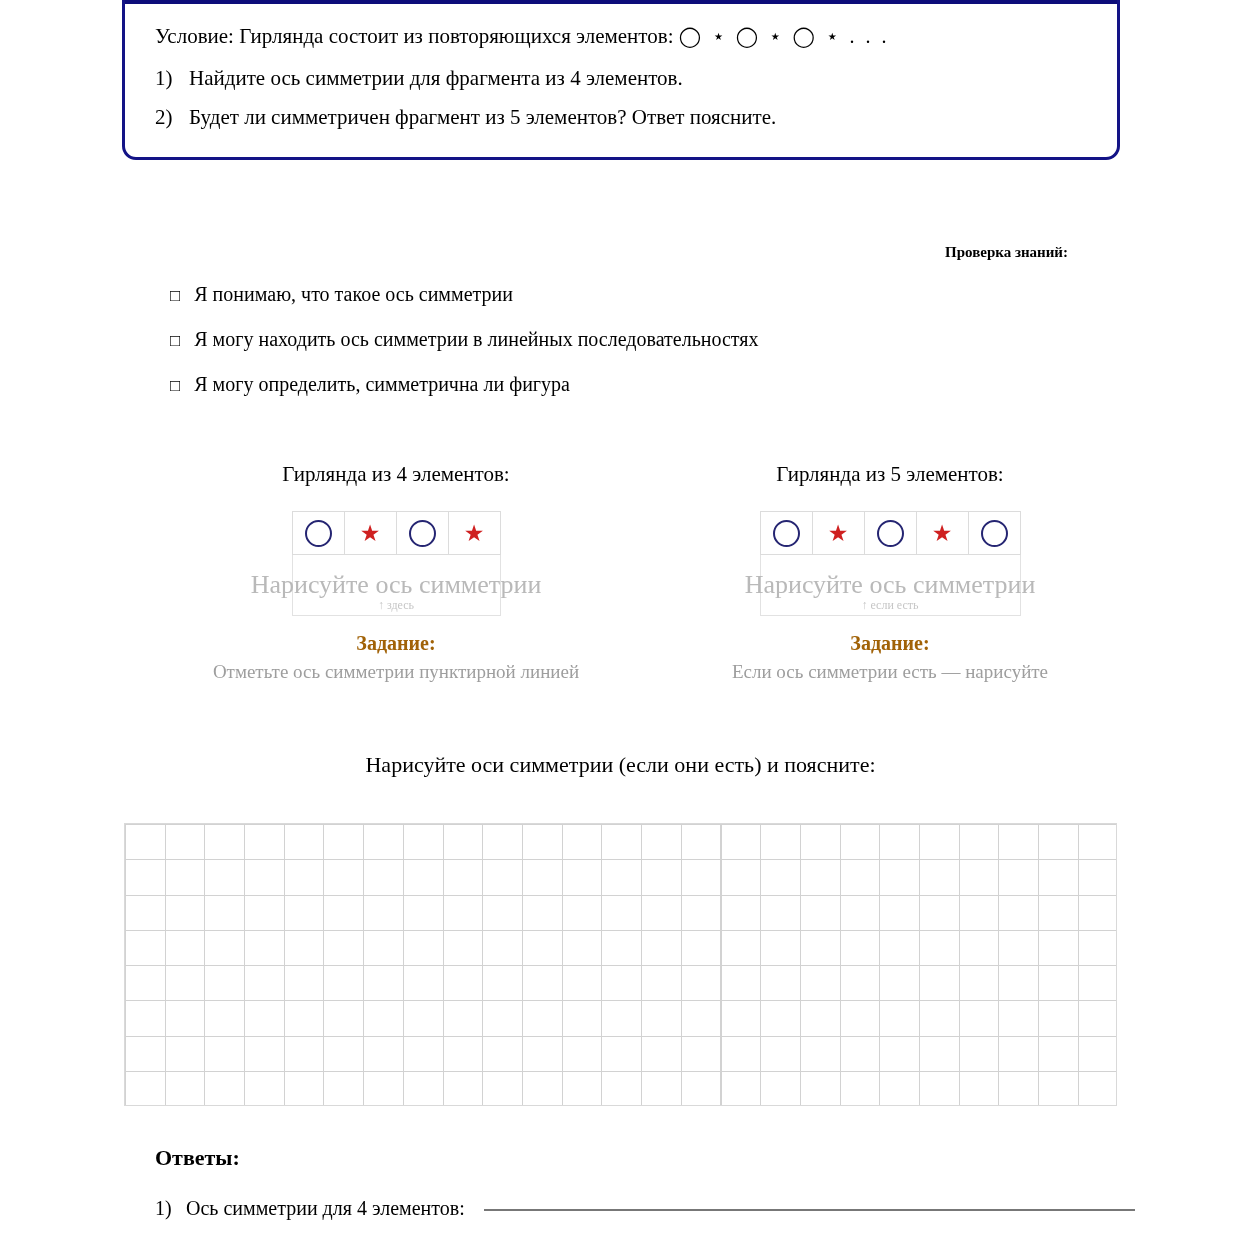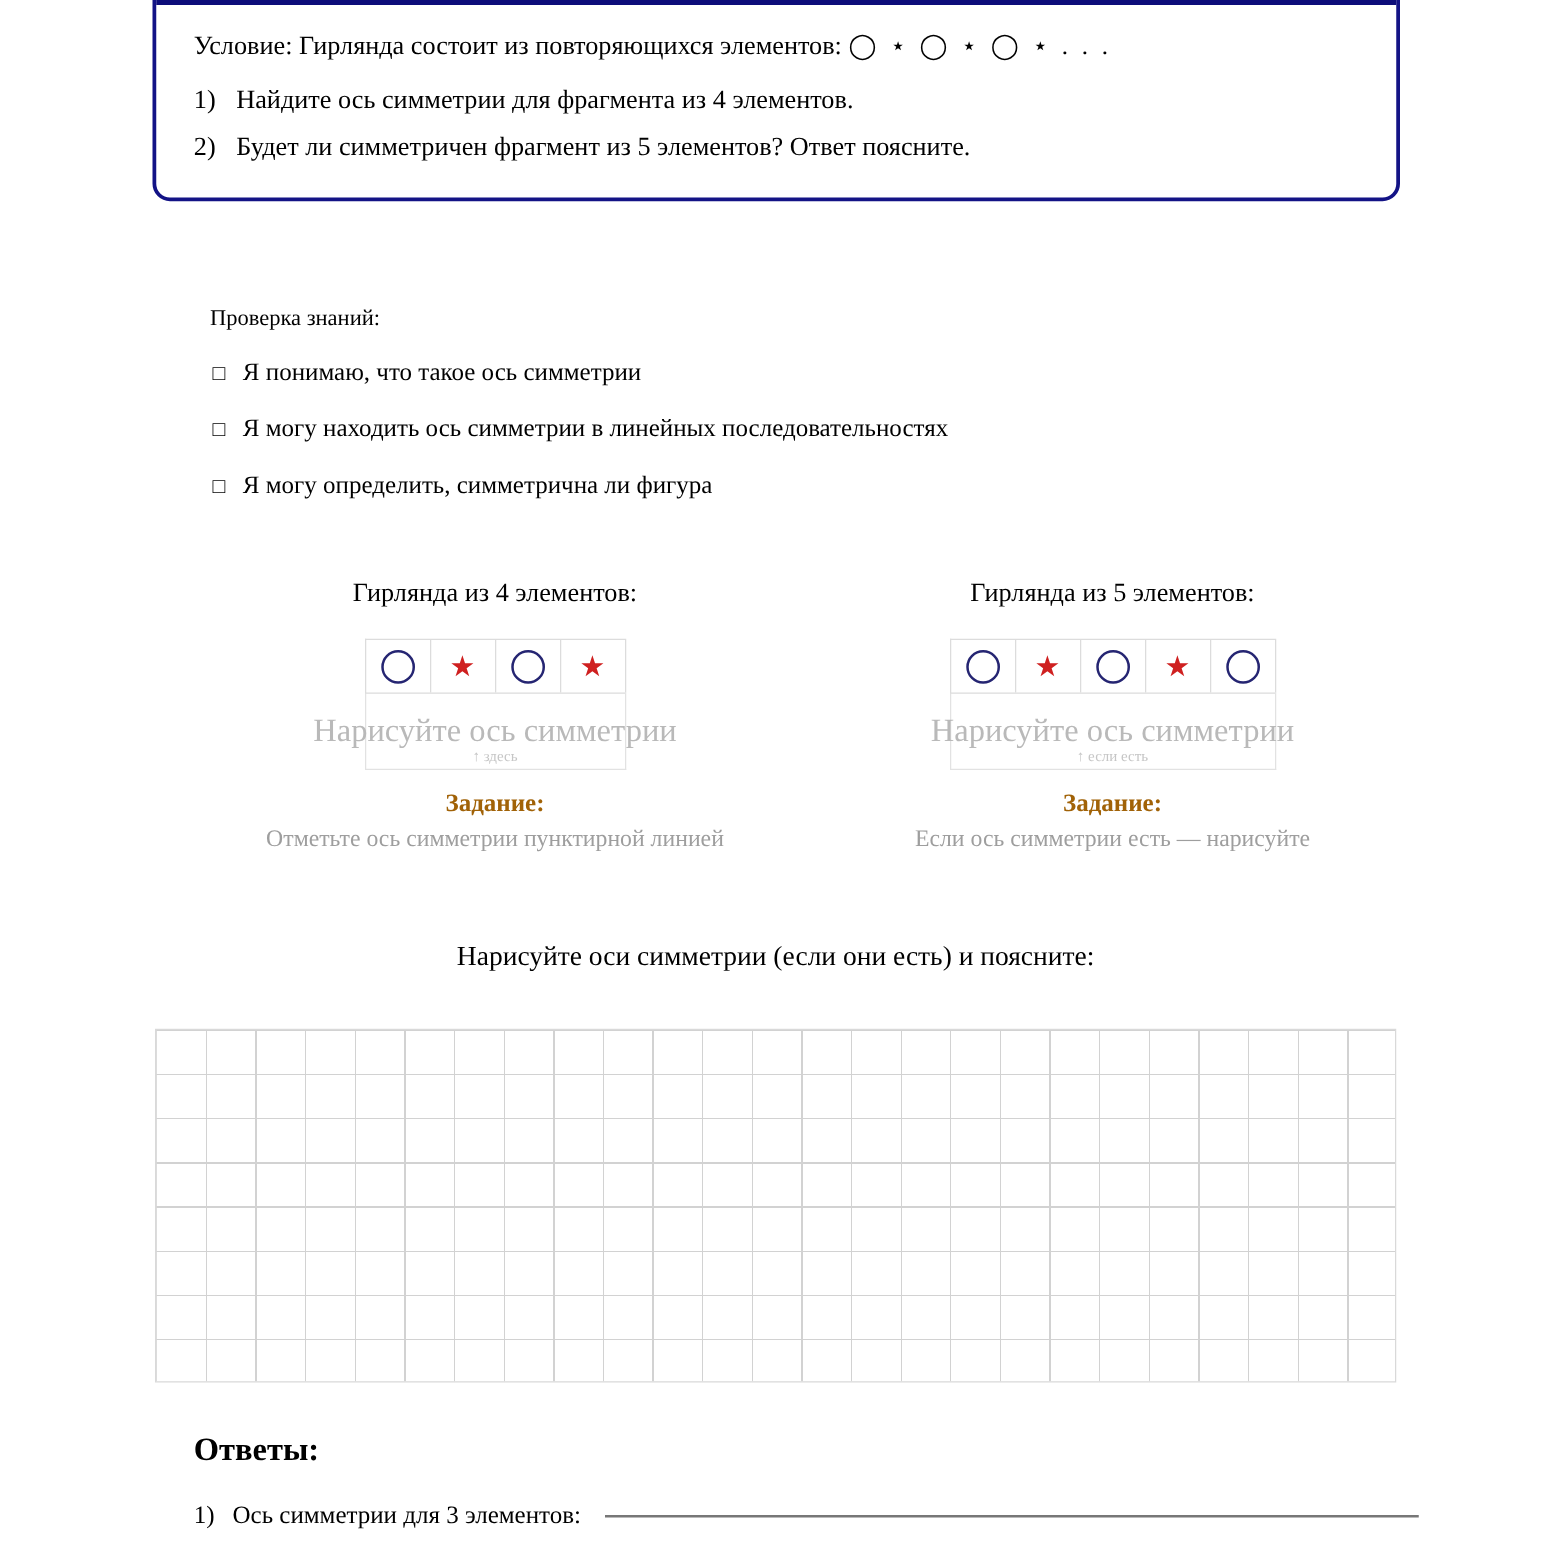--- a/index.html
+++ b/index.html
@@ -60,23 +60,24 @@
   .q-num { min-width: 24px; }
 
   
   .selfcheck {
     position: absolute;
     left: 168px;
     top: 244px;
     width: 900px;
   }
   .selfcheck-title {
-    font-size: 18px;
-    font-weight: normal;
+    font-size: 15px;
+    font-weight: bold;
     margin-bottom: 22px;
+    text-align: right;
   }
   .check-row {
     display: flex;
     align-items: baseline;
     gap: 14px;
     font-size: 20px;
     margin-bottom: 22px;
     padding-left: 2px;
   }
   .check-box {
@@ -193,21 +194,21 @@
   }
 
   
   .answers {
     position: absolute;
     left: 155px;
     top: 1145px;
     width: 980px;
   }
   .answers-title {
-    font-size: 26px;
+    font-size: 22px;
     font-weight: bold;
     margin-bottom: 26px;
   }
   .answer-row {
     display: flex;
     align-items: baseline;
     font-size: 20px;
     gap: 9px;
     margin-bottom: 22px;
     white-space: nowrap;
@@ -316,17 +317,17 @@
 </div>
 
 <div class="work-heading">Нарисуйте оси симметрии (если они есть) и поясните:</div>
 
 <div class="grid"></div>
 
 <div class="answers">
   <div class="answers-title">Ответы:</div>
   <div class="answer-row">
     <span class="answer-num">1)</span>
-    <span>Ось симметрии для 3 элементов:</span>
+    <span>Ось симметрии для 4 элементов:</span>
     <span class="answer-rule"></span>
   </div>
 
 </div>
 
 </body></html>

